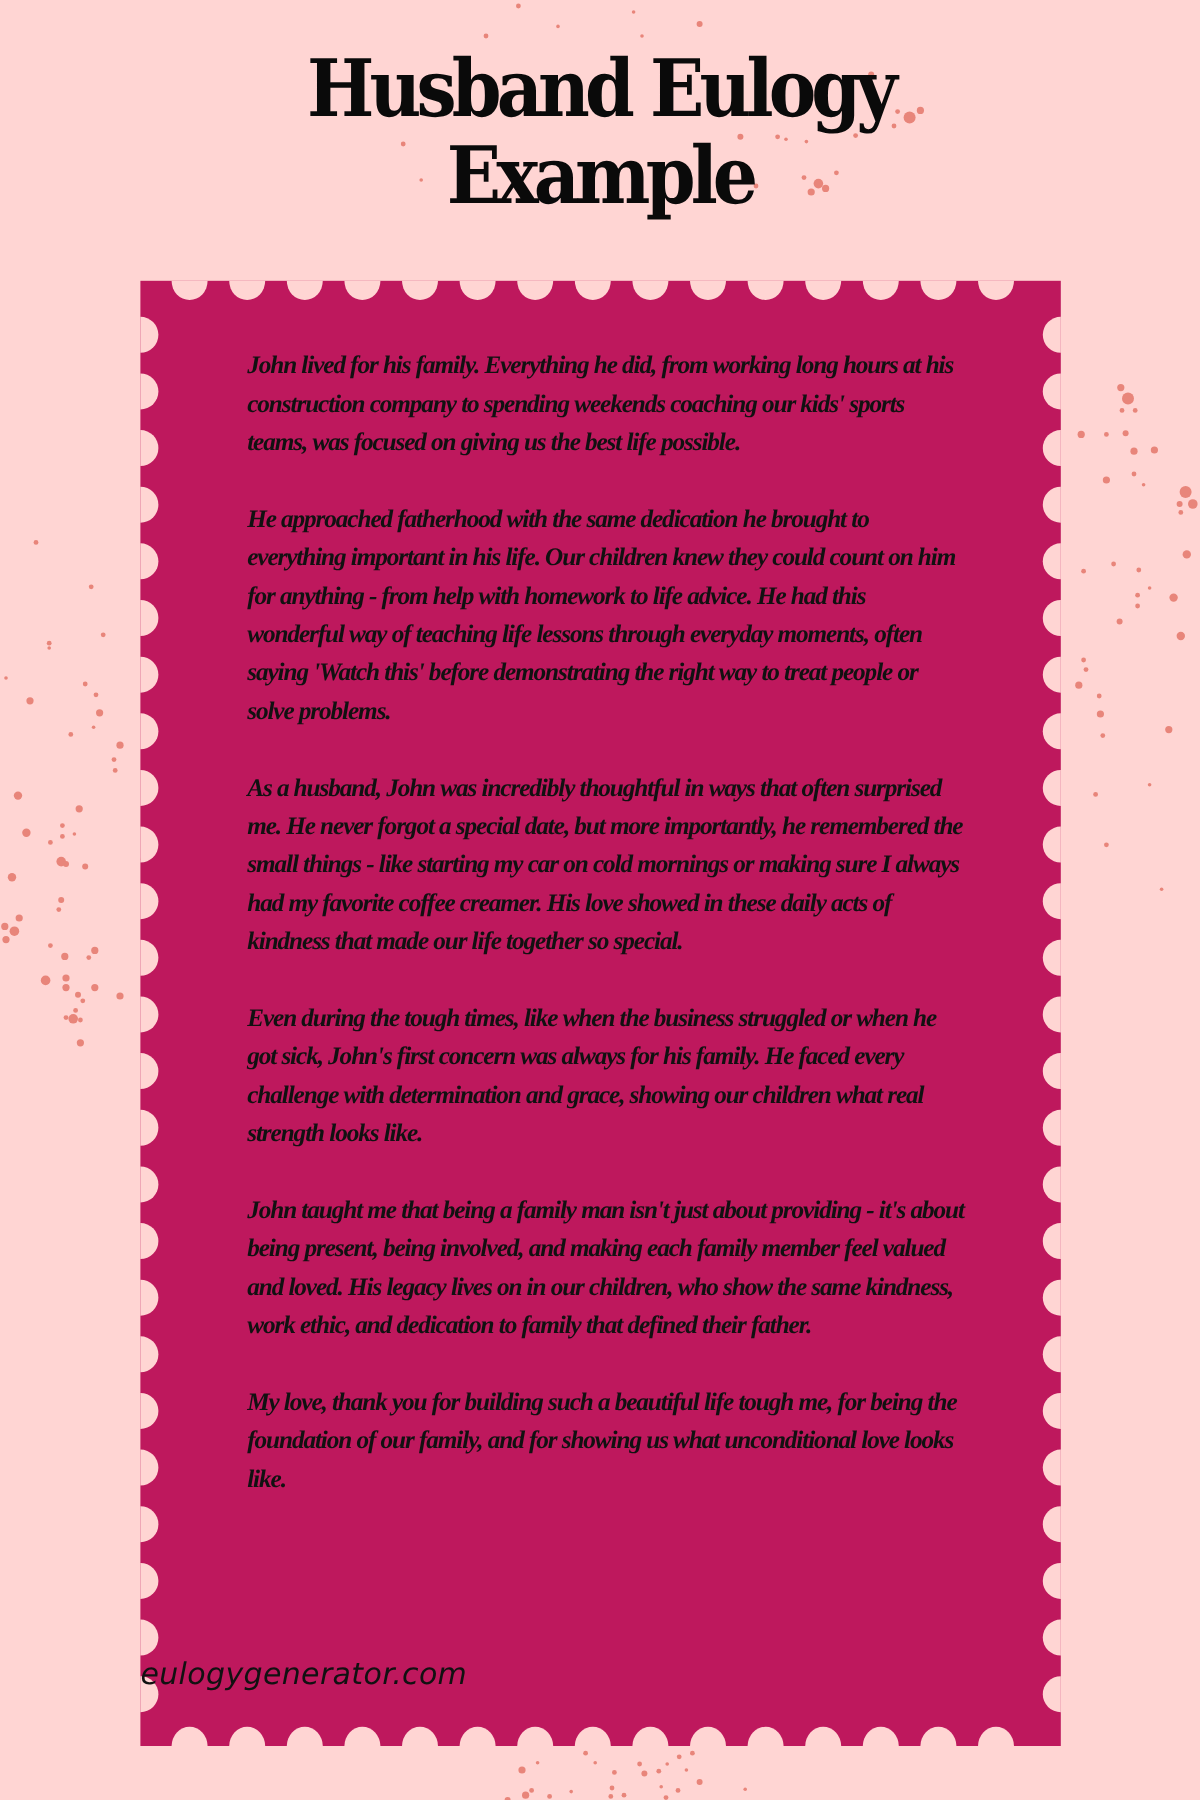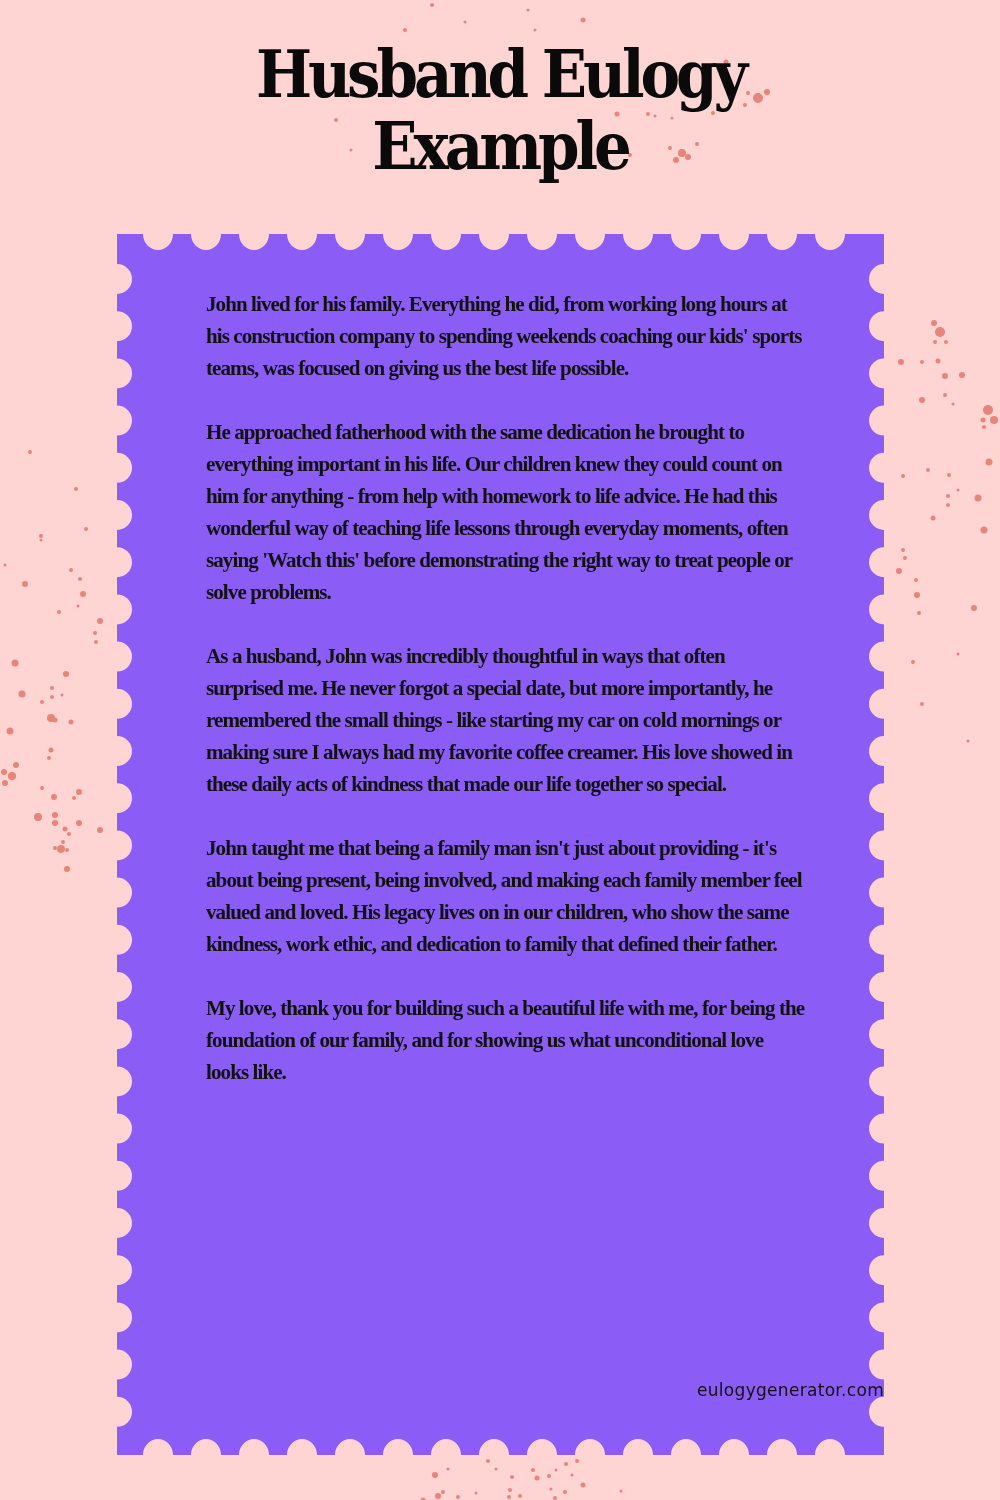--- a/index.html
+++ b/index.html
@@ -10,32 +10,33 @@
   .splatter { position: absolute; left: 0; top: 0; width: 1000px; height: 1500px; pointer-events: none; }
   .title {
     position: absolute; left: 0; top: 38px; width: 1000px; text-align: center;
     font-family: "DejaVu Serif", serif; font-weight: 700; color: #0a0a0a;
     font-size: 66px; line-height: 72px; letter-spacing: -4.5px;
     transform: scaleX(0.9); transform-origin: 50% 0;
   }
   .title span { display: block; }
   .card {
     position: absolute; left: 117px; top: 234px; width: 767px; height: 1221px;
-    background: #8b5cf6;
+    background: #be185d;
+    font-style: italic;
   }
   .scallops { position: absolute; left: 0; top: 0; width: 767px; height: 1221px; }
   .body-text {
     position: absolute; left: 89px; top: 54px; width: 600px;
     font-family: "Liberation Serif", serif; font-weight: 700; color: #111;
     font-size: 21px; line-height: 32px; letter-spacing: -0.9px;
   }
   .body-text p { margin: 0 0 32px 0; }
   .footer-url {
-    position: absolute; left: 0; width: 767px; top: 1146px; text-align: right;
-    font-family: "DejaVu Sans", sans-serif; font-size: 17px; color: #111;
+    position: absolute; left: 0; width: 767px; top: 1146px; text-align: left;
+    font-family: "DejaVu Sans", sans-serif; font-size: 25px; color: #111;
     letter-spacing: 0.3px; font-weight: 400;
   }
 </style>
 </head>
 <body>
 
 <svg class="splatter" viewBox="0 0 1000 1500">
   <g fill="#E8857A">
 
     <circle cx="758" cy="98" r="5"></circle>
@@ -272,18 +273,19 @@
         <ellipse cx="767" cy="1130.6000000000001" rx="15" ry="15"></ellipse>
         <ellipse cx="0" cy="1177.8000000000002" rx="15" ry="15"></ellipse>
         <ellipse cx="767" cy="1177.8000000000002" rx="15" ry="15"></ellipse>
       </g>
   </svg>
 
   <div class="body-text">
     <p>John lived for his family. Everything he did, from working long hours at his construction company to spending weekends coaching our kids' sports teams, was focused on giving us the best life possible.</p>
     <p>He approached fatherhood with the same dedication he brought to everything important in his life. Our children knew they could count on him for anything - from help with homework to life advice. He had this wonderful way of teaching life lessons through everyday moments, often saying 'Watch this' before demonstrating the right way to treat people or solve problems.</p>
     <p>As a husband, John was incredibly thoughtful in ways that often surprised me. He never forgot a special date, but more importantly, he remembered the small things - like starting my car on cold mornings or making sure I always had my favorite coffee creamer. His love showed in these daily acts of kindness that made our life together so special.</p>
+    <p>Even during the tough times, like when the business struggled or when he got sick, John's first concern was always for his family. He faced every challenge with determination and grace, showing our children what real strength looks like.</p>
     <p>John taught me that being a family man isn't just about providing - it's about being present, being involved, and making each family member feel valued and loved. His legacy lives on in our children, who show the same kindness, work ethic, and dedication to family that defined their father.</p>
-    <p>My love, thank you for building such a beautiful life with me, for being the foundation of our family, and for showing us what unconditional love looks like.</p>
+    <p>My love, thank you for building such a beautiful life tough me, for being the foundation of our family, and for showing us what unconditional love looks like.</p>
   </div>
 
   <div class="footer-url">eulogygenerator.com</div>
 </div>
 
 </body></html>

